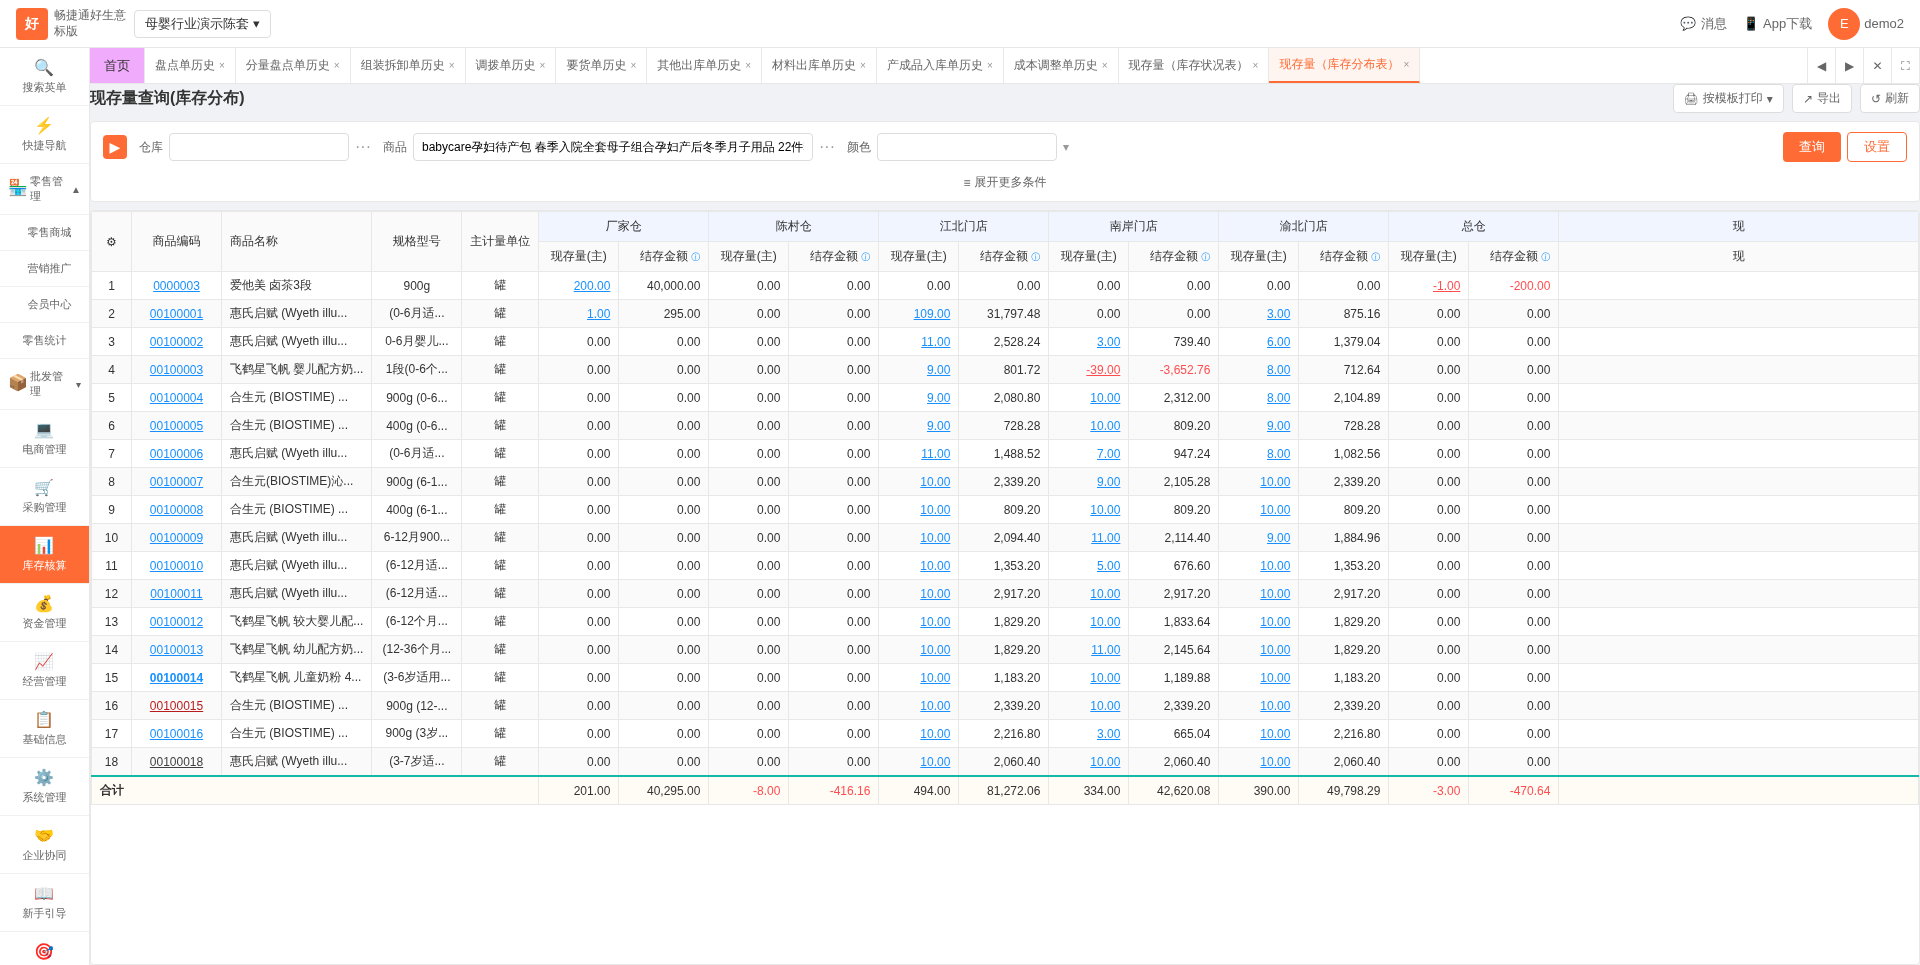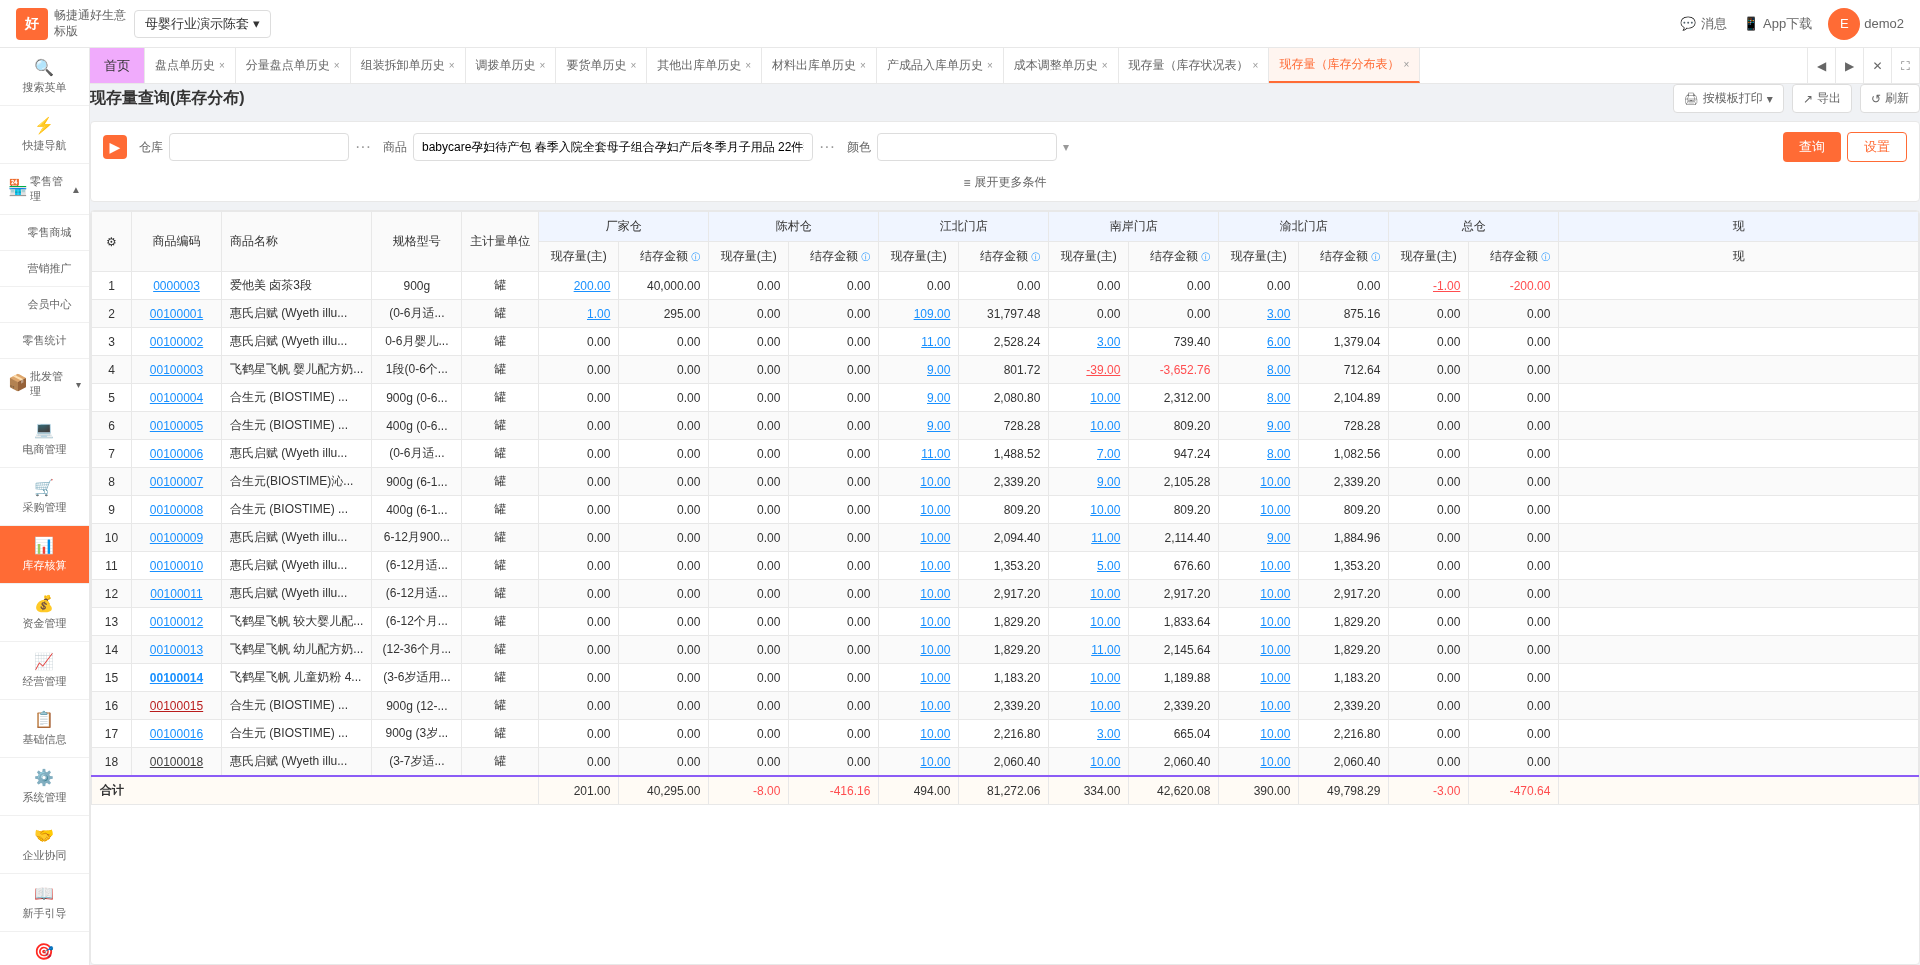--- a/index.html
+++ b/index.html
@@ -243,21 +243,21 @@
     }
     .col-num { width: 40px; }
     .col-code { width: 90px; }
     .col-name { width: 140px; text-align: left; }
     .col-spec { width: 90px; }
     .col-unit { width: 60px; }
     .col-qty { width: 80px; text-align: center; }
     .col-amt { width: 90px; text-align: right; }
     td.text-right { text-align: right; }
     td.text-red { color: #ff4d4f; }
-    .footer-row td { background: #fffbf5; font-weight: 500; border-top: 2px solid #8b5cf6; }
+    .footer-row td { background: #fffbf5; font-weight: 500; border-top: 2px solid #14b8a6; }
     th.col-name { text-align: left; }
     ::-webkit-scrollbar { width: 6px; height: 8px; }
     ::-webkit-scrollbar-track { background: #f0f0f0; }
     ::-webkit-scrollbar-thumb { background: #ccc; border-radius: 3px; }
     .home-tab {
       padding: 0 14px;
       font-size: 13px;
       font-weight: 500;
       color: #333;
     }

